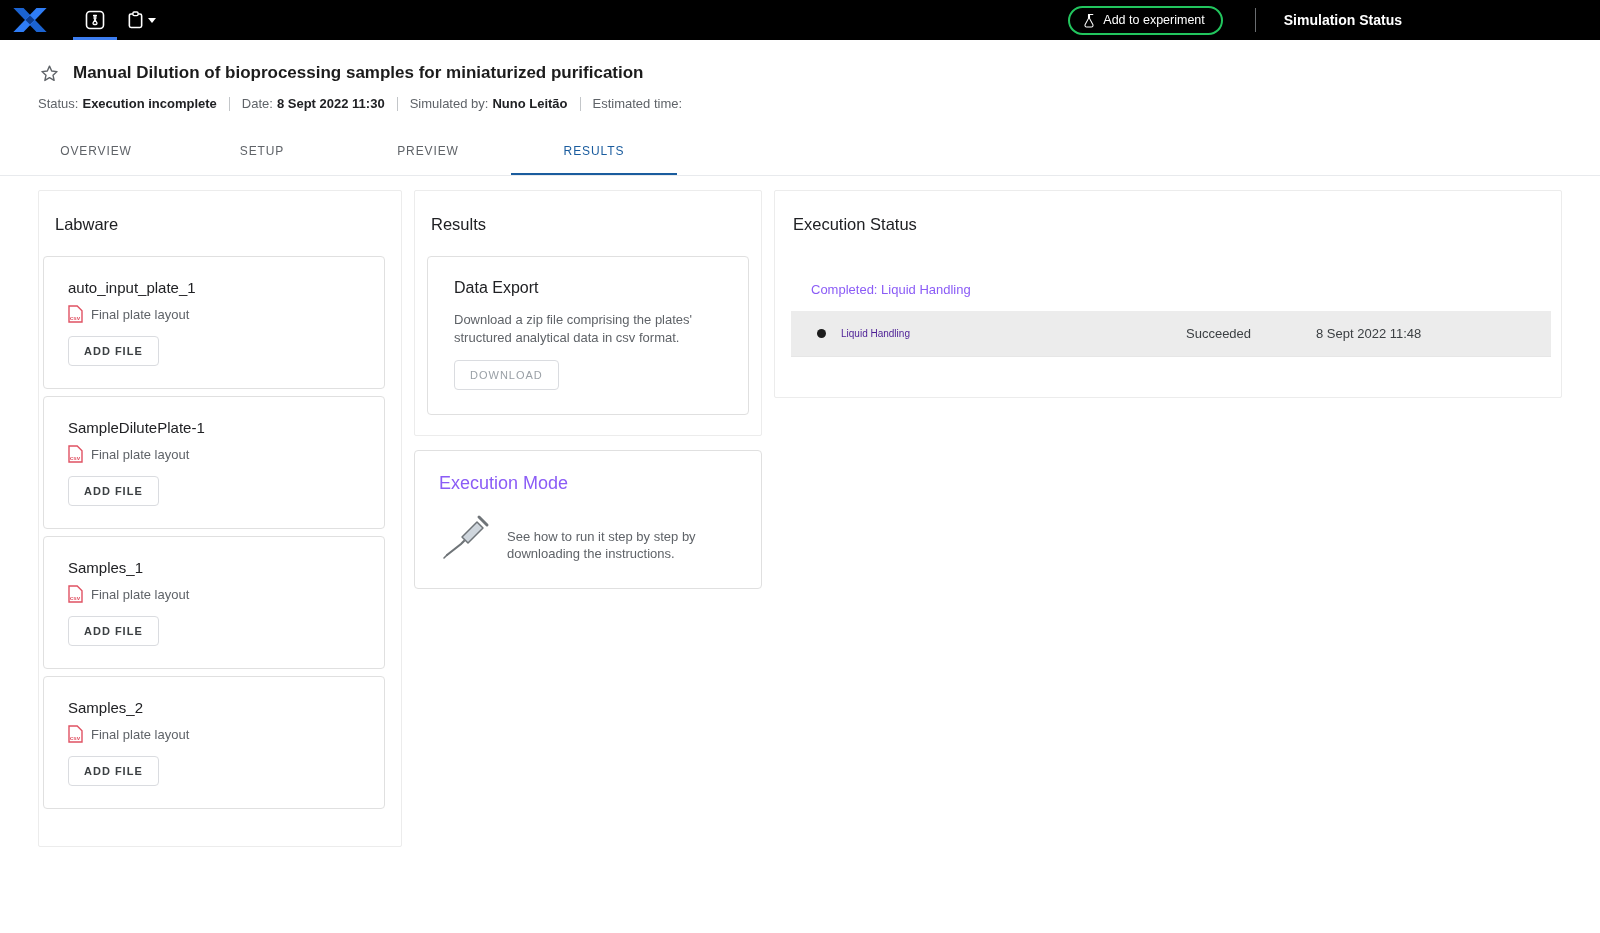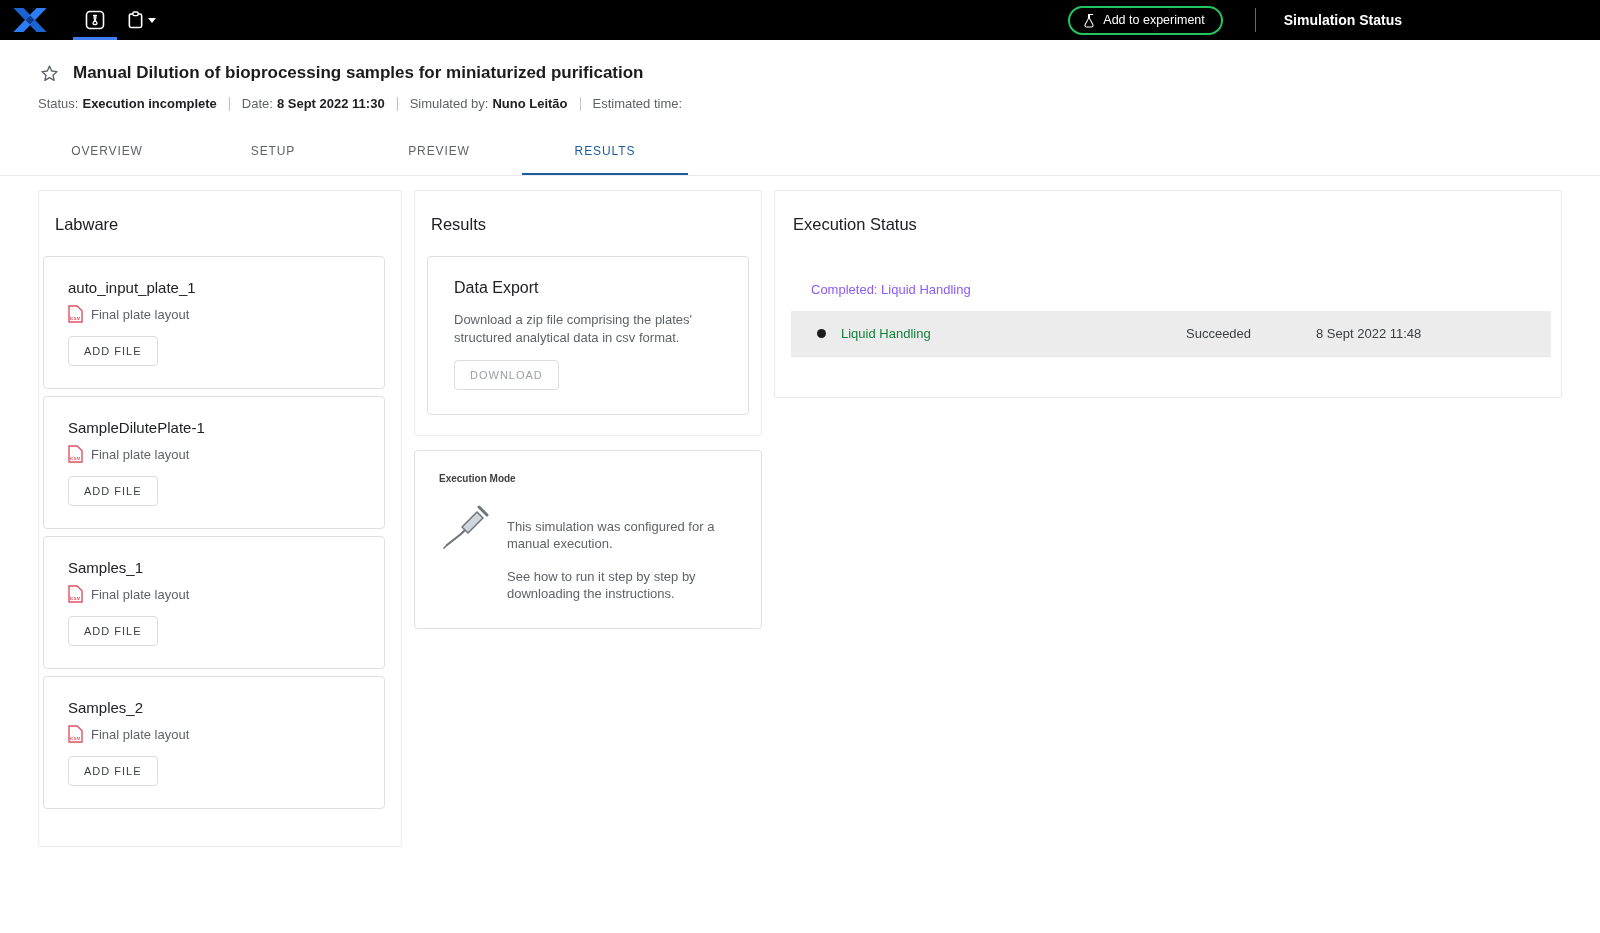--- a/index.html
+++ b/index.html
@@ -23,62 +23,62 @@
   .page-header { padding: 22px 38px 0 38px; }
   .title-row { display: flex; align-items: center; gap: 13px; }
   .star { width: 22px; height: 22px; display: flex; align-items: center; justify-content: center; cursor: pointer; }
   .page-title { font-size: 17px; font-weight: 600; color: #1c1c1c; }
   .meta-row { display: flex; align-items: center; margin: 12px 0 0 0; font-size: 13px; color: #5f6368; }
   .meta-label { color: #5f6368; }
   .meta-value { color: #202124; font-weight: bold; margin-left: 4px; }
   .meta-sep { width: 1px; height: 14px; background: #c3c6c9; margin: 0 12px; }
 
   
-  .tabs { display: flex; padding-left: 24px; border-bottom: 1px solid #e8eaed; margin-top: 18px; }
+  .tabs { display: flex; padding-left: 13px; border-bottom: 1px solid #e8eaed; margin-top: 18px; }
   .tab { width: 166px; text-align: center; padding: 15px 0 15px 0; font-size: 12px; letter-spacing: 0.9px; color: #5f6368; font-weight: 500; cursor: pointer; border-bottom: 2px solid transparent; }
   .tab.active { color: #1a5c9e; border-bottom-color: #1a5c9e; }
 
   
   .content { display: flex; gap: 12px; padding: 14px 38px 0 38px; align-items: flex-start; }
   .panel { background: #ffffff; border: 1px solid #ececec; border-radius: 2px; }
   .col-labware { width: 364px; }
   .col-results { width: 348px; display: flex; flex-direction: column; gap: 14px; }
   .col-exec { flex: 1; }
 
   .section-heading { font-size: 16.5px; font-weight: 500; color: #202124; }
 
   
   .labware-panel { padding: 16px 16px 30px 4px; }
   .labware-panel .section-heading { margin: 8px 0 22px 12px; }
   .lab-card { border: 1px solid #e0e0e0; border-radius: 4px; margin: 0 0 7px 0; padding: 22px 24px 22px 24px; }
   .lab-card-title { font-size: 15px; color: #202124; }
   .file-row { display: flex; align-items: center; gap: 8px; margin-top: 9px; font-size: 13px; color: #5f6368; }
-  .btn-outline { display: inline-block; margin-top: 13px; background: #ffffff; border: 1px solid #dadce0; border-radius: 4px; padding: 8px 15px; font-size: 11px; font-weight: 400; letter-spacing: 1px; color: #3c4043; font-family: inherit; cursor: pointer; }
+  .btn-outline { display: inline-block; margin-top: 13px; background: #ffffff; border: 1px solid #dadce0; border-radius: 4px; padding: 8px 15px; font-size: 11px; font-weight: 700; letter-spacing: 1px; color: #3c4043; font-family: inherit; cursor: pointer; }
   .btn-outline.disabled { color: #9aa0a6; font-weight: 500; cursor: default; }
 
   
   .results-panel { padding: 16px 12px 20px 12px; }
   .results-panel .section-heading { margin: 8px 0 22px 4px; }
   .inner-card { border: 1px solid #e0e0e0; border-radius: 4px; padding: 22px 26px 24px 26px; }
   .inner-card-title { font-size: 16px; font-weight: 500; color: #202124; }
   .inner-card p { font-size: 13px; color: #5f6368; line-height: 18px; margin-top: 14px; max-width: 280px; }
   .exec-mode-card { padding: 22px 24px 26px 24px; }
-  .exec-mode-title { font-size: 10px; font-weight: 700; color: #404040; }
+  .exec-mode-title { font-size: 18px; font-weight: 400; color: #8b5cf6; }
   .exec-mode-body { display: flex; gap: 16px; margin-top: 20px; }
   .pipette { flex: 0 0 52px; }
   .exec-mode-text p { font-size: 13px; color: #5f6368; line-height: 17px; max-width: 230px; }
   .exec-mode-text p + p { margin-top: 16px; }
 
   
   .exec-panel { padding: 18px 6px 22px 6px; min-height: 208px; }
   .exec-panel .section-heading { margin: 6px 0 0 12px; }
   .completed-line { font-size: 13px; color: #8b5cf6; margin: 48px 0 14px 30px; }
   .status-row { display: flex; align-items: center; background: #ececec; height: 45px; margin: 0 4px 0 10px; padding: 0 0 0 26px; }
   .dot { width: 9px; height: 9px; border-radius: 50%; background: #1c1c1c; margin-right: 15px; }
-  .row-name { flex: 1; font-size: 13px; color: #15803d; }
+  .row-name { flex: 1; font-size: 10px; color: #4c1d95; }
   .row-status { width: 130px; font-size: 13px; color: #3c4043; }
   .row-date { width: 235px; font-size: 13px; color: #3c4043; }
   .row-divider { height: 1px; background: #e6e6e6; margin: 0 4px 0 10px; }
 </style>
 </head>
 <body>
 
 <header class="topbar">
   <div class="logo">
     <svg width="34" height="24" viewBox="0 0 36 26">
@@ -217,21 +217,20 @@
     <section class="panel inner-card exec-mode-card">
       <div class="exec-mode-title">Execution Mode</div>
       <div class="exec-mode-body">
         <svg class="pipette" width="52" height="46" viewBox="0 0 52 46">
           <path d="M40 3 l8 8" stroke="#6f7478" stroke-width="3" stroke-linecap="round"></path>
           <path d="M38 8 l6 6 -15 15 -6 -6 z" fill="#cfd6dd" stroke="#6f7478" stroke-width="1.5" stroke-linejoin="round"></path>
           <path d="M25 27 l-3 3 -14 11" fill="none" stroke="#6f7478" stroke-width="2.2" stroke-linecap="round"></path>
           <path d="M8 41 l-3 3" stroke="#6f7478" stroke-width="1.6" stroke-linecap="round"></path>
         </svg>
         <div class="exec-mode-text">
-          <p>This simulation was configured for a manual execution.</p>
           <p>See how to run it step by step by downloading the instructions.</p>
         </div>
       </div>
     </section>
   </div>
 
   <section class="panel exec-panel col-exec">
     <h2 class="section-heading">Execution Status</h2>
     <div class="completed-line">Completed: Liquid Handling</div>
     <div class="status-row">

